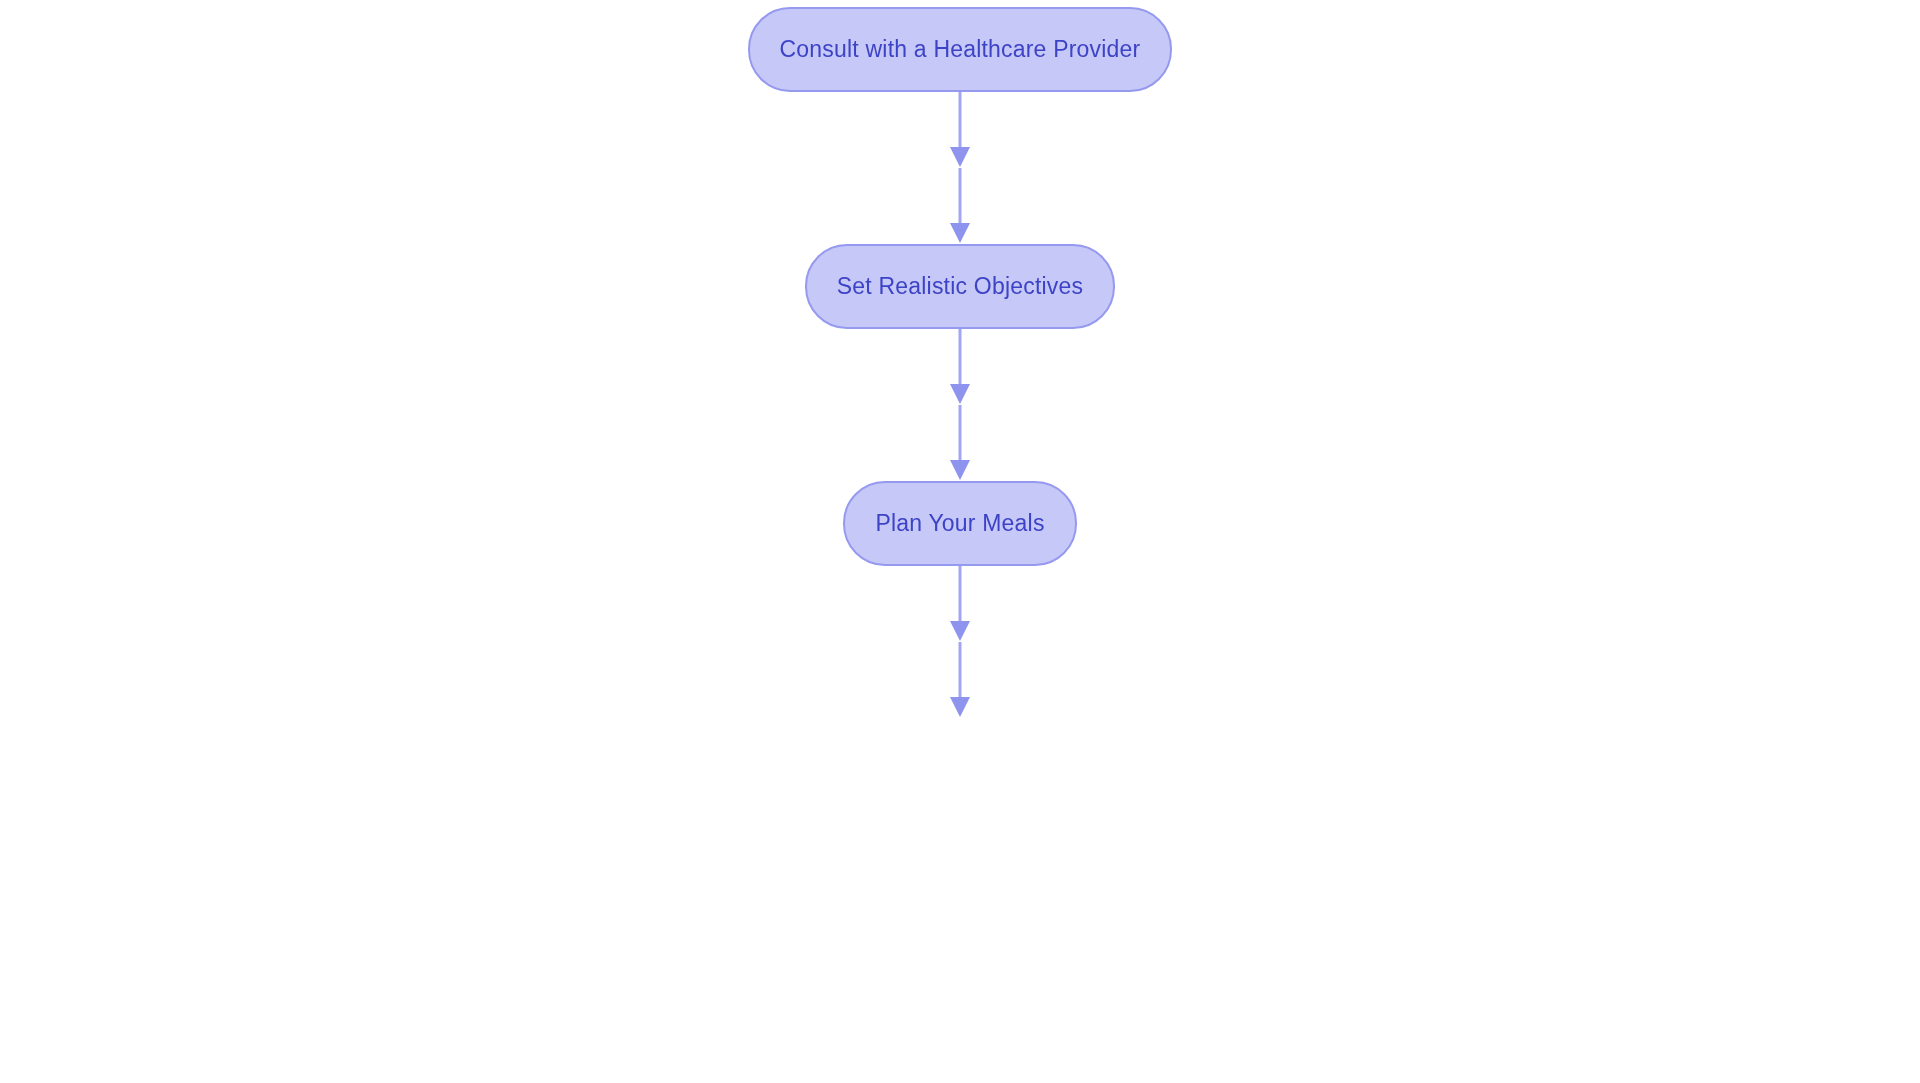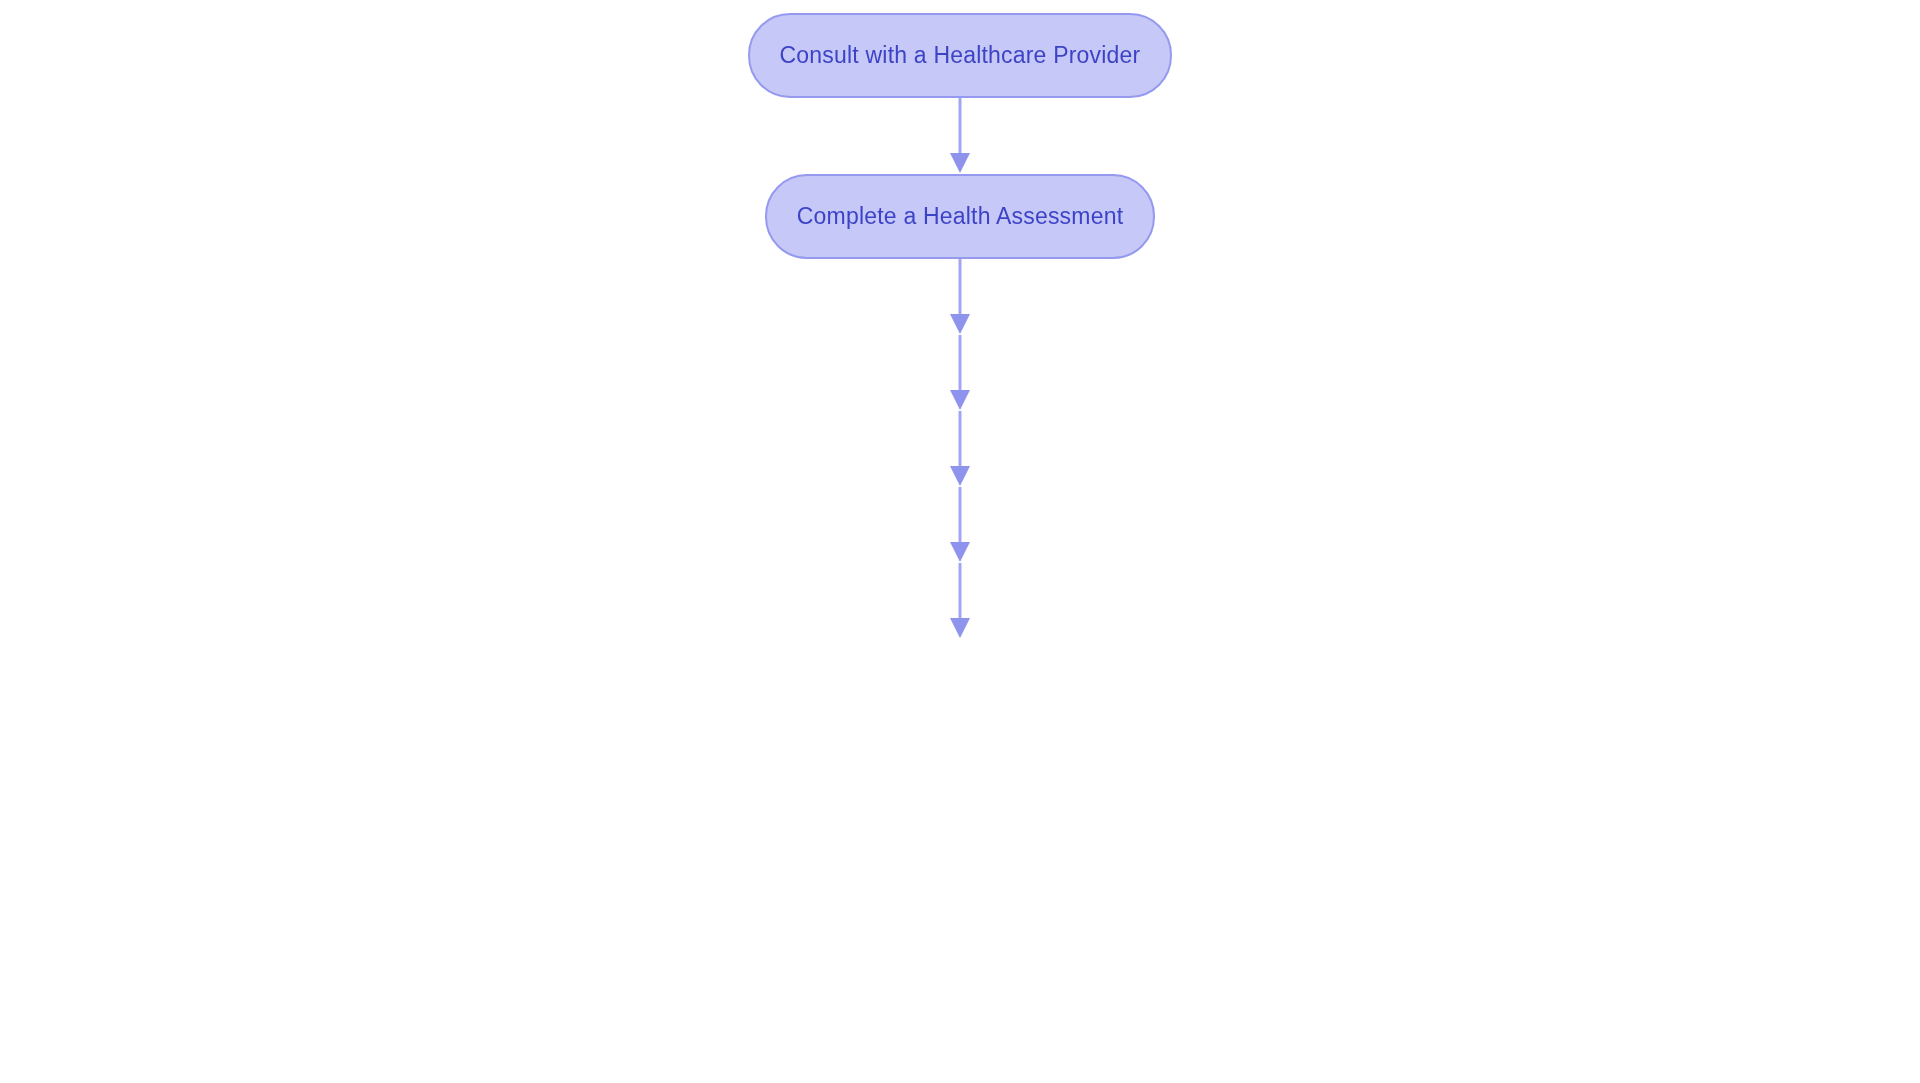--- a/index.html
+++ b/index.html
@@ -12,21 +12,21 @@
     height: 1083px;
     overflow: hidden;
     font-family: "Liberation Sans", sans-serif;
   }
   .flowchart {
     position: absolute;
     inset: 0;
     display: flex;
     flex-direction: column;
     align-items: center;
-    padding-top: 13px;
+    padding-top: 7px;
     box-sizing: border-box;
   }
   .flow-node {
     flex: none;
     height: 85px;
     box-sizing: border-box;
     display: flex;
     align-items: center;
     justify-content: center;
     padding: 0 30px;
@@ -57,45 +57,46 @@
 
   <div class="flow-node">Consult with a Healthcare Provider</div>
 
   <div class="flow-arrow">
     <svg viewBox="0 0 24 76" xmlns="http://www.w3.org/2000/svg">
       <line x1="12" y1="0" x2="12" y2="57" stroke="#a2a5f3" stroke-width="3"></line>
       <polygon points="2,55 22,55 12,75" fill="#8e93ee"></polygon>
     </svg>
   </div>
 
-  <div class="flow-node">Complete a Health Assessment</div>
+
+  <div class="flow-arrow">
+    <svg viewBox="0 0 24 76" xmlns="http://www.w3.org/2000/svg">
+      <line x1="12" y1="0" x2="12" y2="57" stroke="#a2a5f3" stroke-width="3"></line>
+      <polygon points="2,55 22,55 12,75" fill="#8e93ee"></polygon>
+    </svg>
+  </div>
+
+  <div class="flow-node">Set Realistic Objectives</div>
 
   <div class="flow-arrow">
     <svg viewBox="0 0 24 76" xmlns="http://www.w3.org/2000/svg">
       <line x1="12" y1="0" x2="12" y2="57" stroke="#a2a5f3" stroke-width="3"></line>
       <polygon points="2,55 22,55 12,75" fill="#8e93ee"></polygon>
     </svg>
   </div>
 
 
   <div class="flow-arrow">
     <svg viewBox="0 0 24 76" xmlns="http://www.w3.org/2000/svg">
       <line x1="12" y1="0" x2="12" y2="57" stroke="#a2a5f3" stroke-width="3"></line>
       <polygon points="2,55 22,55 12,75" fill="#8e93ee"></polygon>
     </svg>
   </div>
 
-
-  <div class="flow-arrow">
-    <svg viewBox="0 0 24 76" xmlns="http://www.w3.org/2000/svg">
-      <line x1="12" y1="0" x2="12" y2="57" stroke="#a2a5f3" stroke-width="3"></line>
-      <polygon points="2,55 22,55 12,75" fill="#8e93ee"></polygon>
-    </svg>
-  </div>
-
+  <div class="flow-node">Plan Your Meals</div>
 
   <div class="flow-arrow">
     <svg viewBox="0 0 24 76" xmlns="http://www.w3.org/2000/svg">
       <line x1="12" y1="0" x2="12" y2="57" stroke="#a2a5f3" stroke-width="3"></line>
       <polygon points="2,55 22,55 12,75" fill="#8e93ee"></polygon>
     </svg>
   </div>
 
 
   <div class="flow-arrow">

